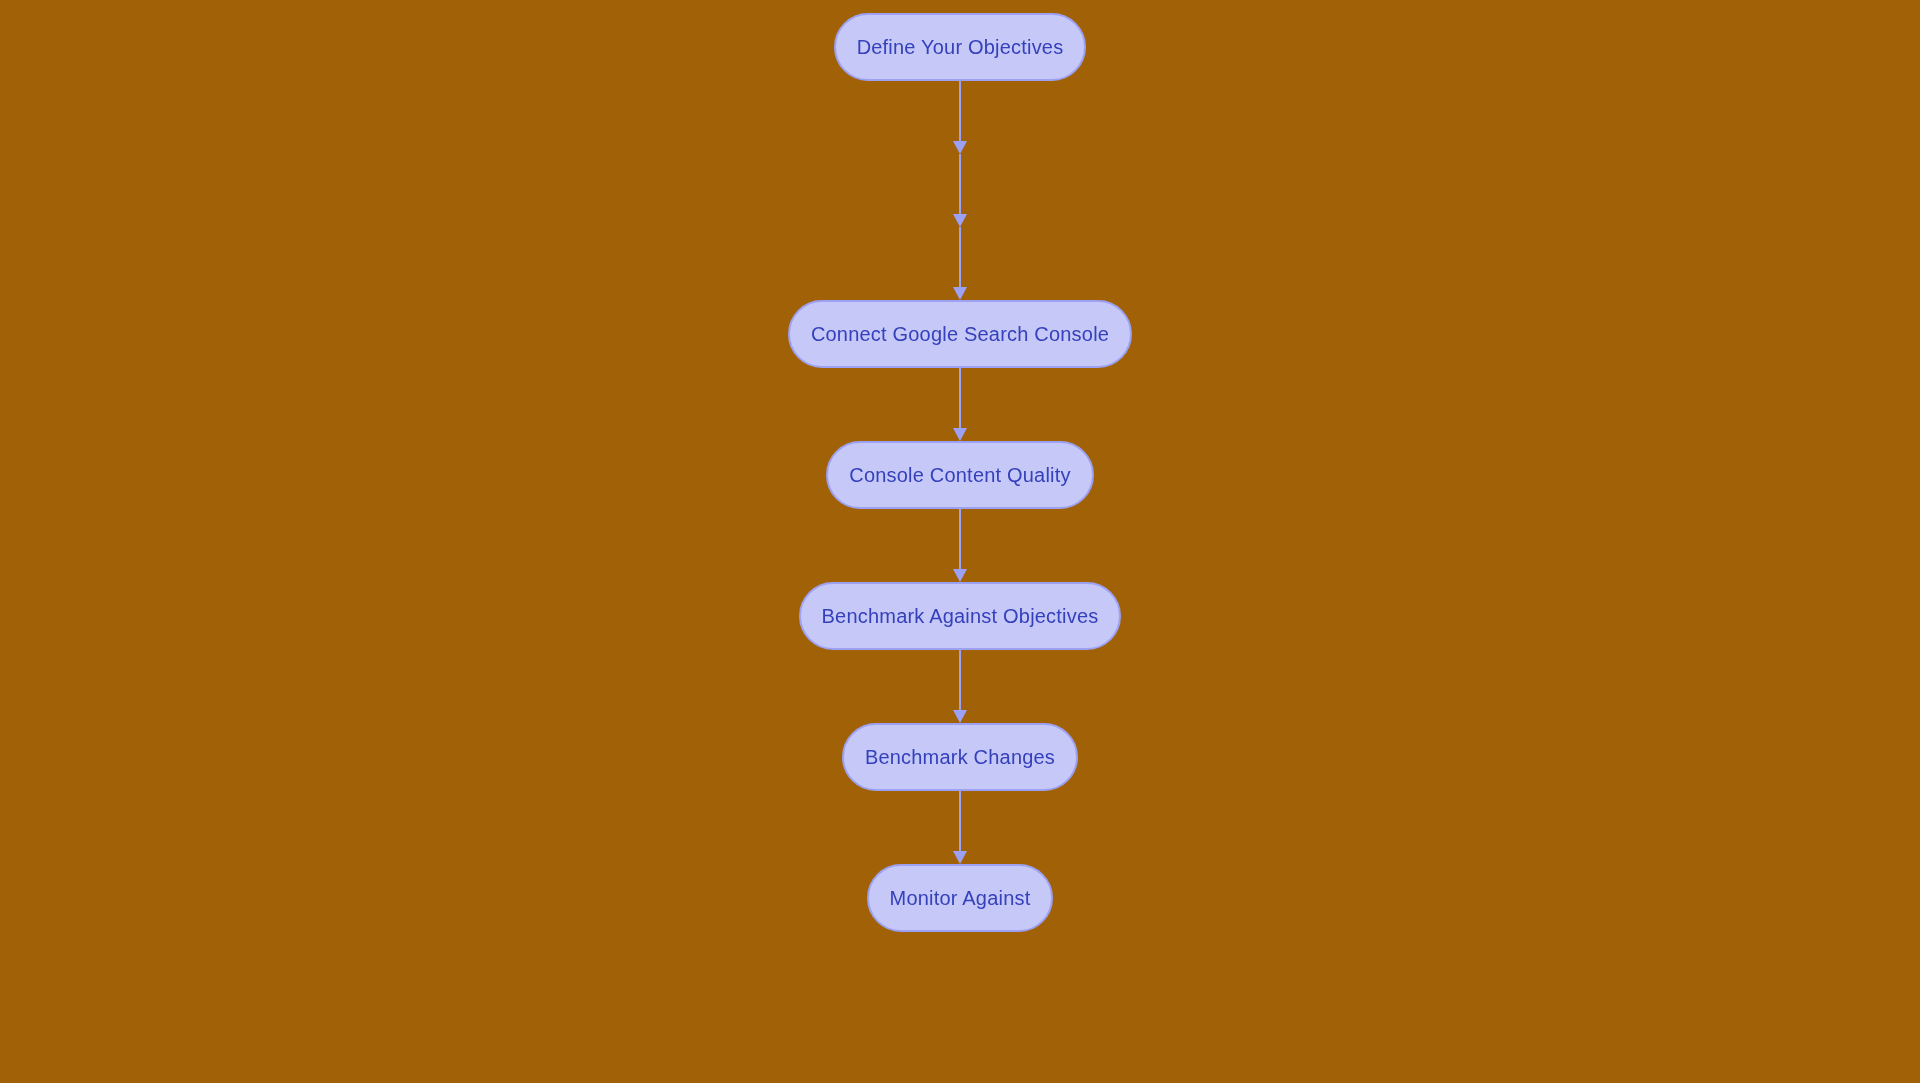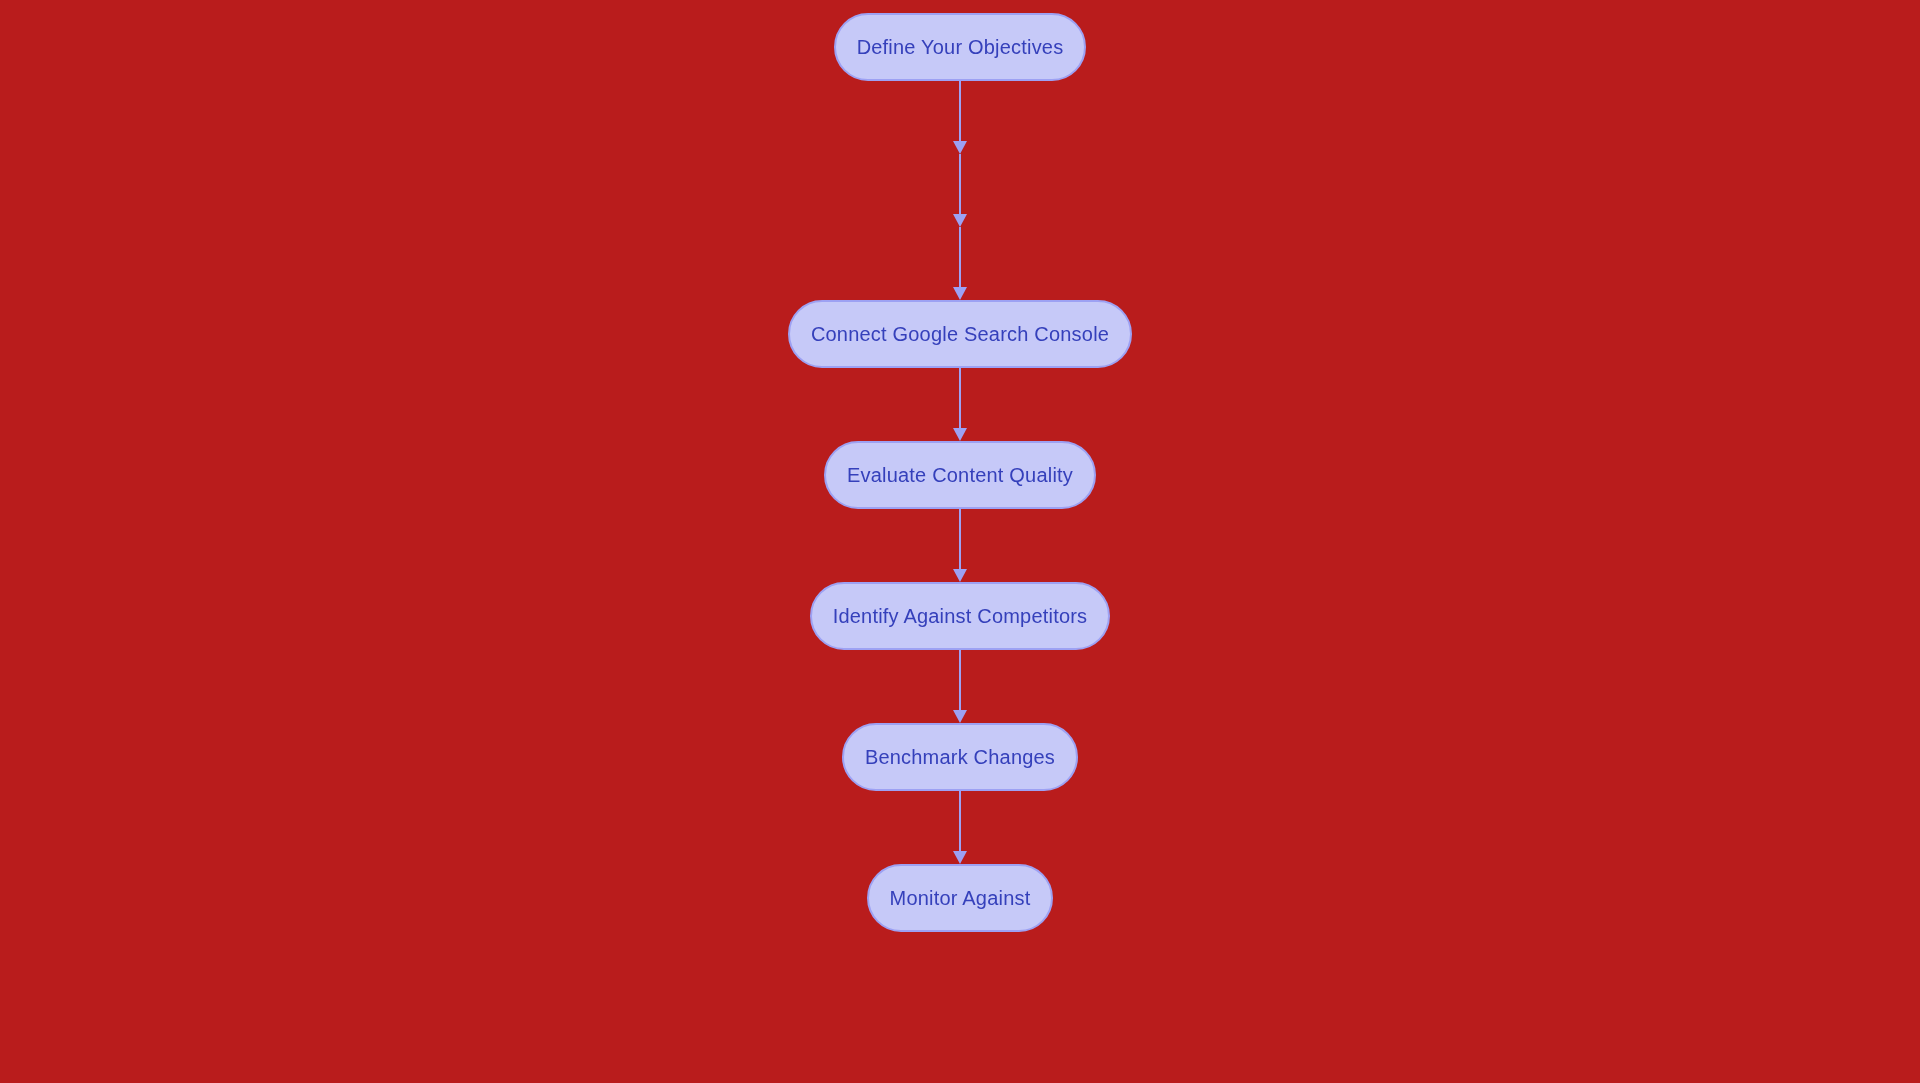--- a/index.html
+++ b/index.html
@@ -5,21 +5,21 @@
   html, body {
     margin: 0;
     padding: 0;
     background: #ffffff;
     font-family: "Liberation Sans", sans-serif;
   }
   .canvas {
     position: relative;
     width: 1920px;
     height: 1083px;
-    background: #b91c1c;
+    background: #a16207;
     overflow: hidden;
   }
   .flow-column {
     position: absolute;
     left: 0;
     top: 13px;
     width: 1920px;
     display: flex;
     flex-direction: column;
     align-items: center;
@@ -83,28 +83,28 @@
       <div class="arrowhead"></div>
     </div>
 
     <div class="flow-node">Connect Google Search Console</div>
 
     <div class="connector">
       <div class="arrow-line"></div>
       <div class="arrowhead"></div>
     </div>
 
-    <div class="flow-node">Evaluate Content Quality</div>
+    <div class="flow-node">Console Content Quality</div>
 
     <div class="connector">
       <div class="arrow-line"></div>
       <div class="arrowhead"></div>
     </div>
 
-    <div class="flow-node">Identify Against Competitors</div>
+    <div class="flow-node">Benchmark Against Objectives</div>
 
     <div class="connector">
       <div class="arrow-line"></div>
       <div class="arrowhead"></div>
     </div>
 
     <div class="flow-node">Benchmark Changes</div>
 
     <div class="connector">
       <div class="arrow-line"></div>

